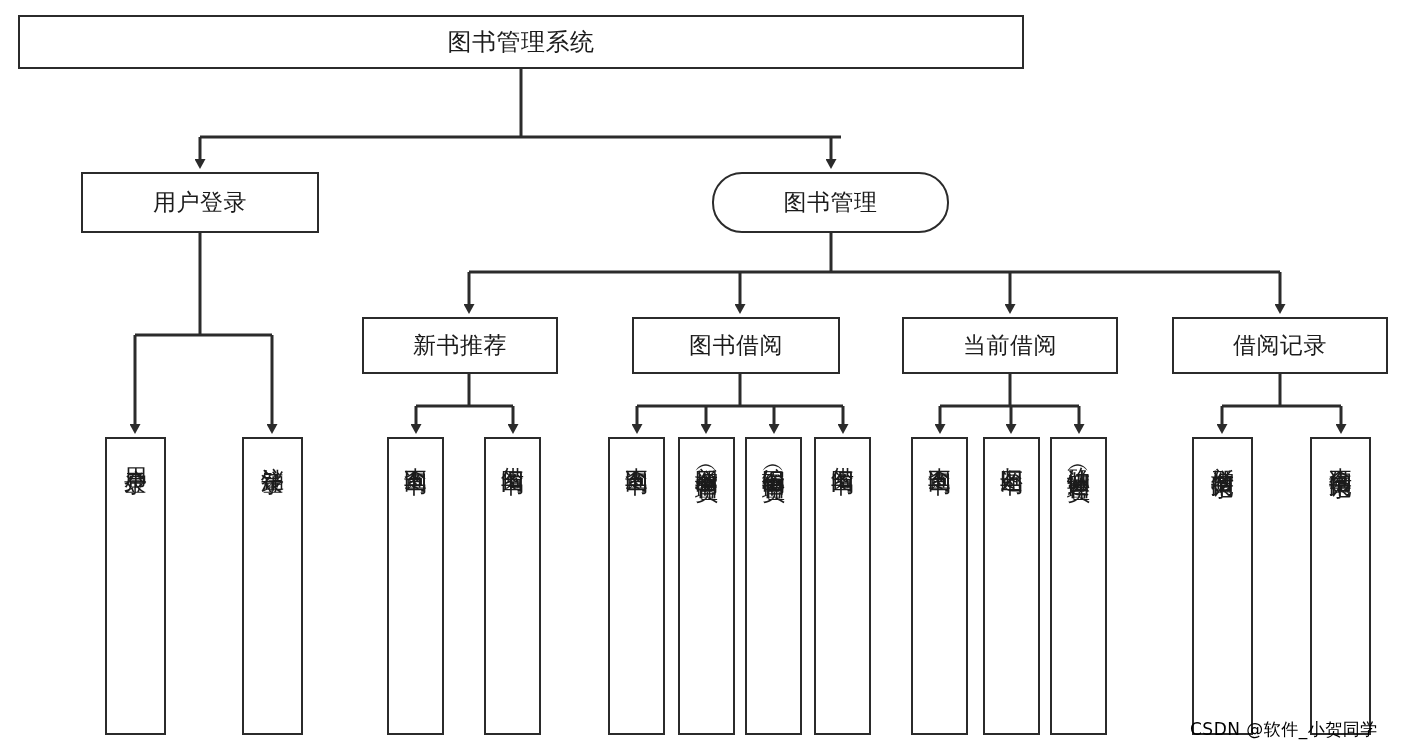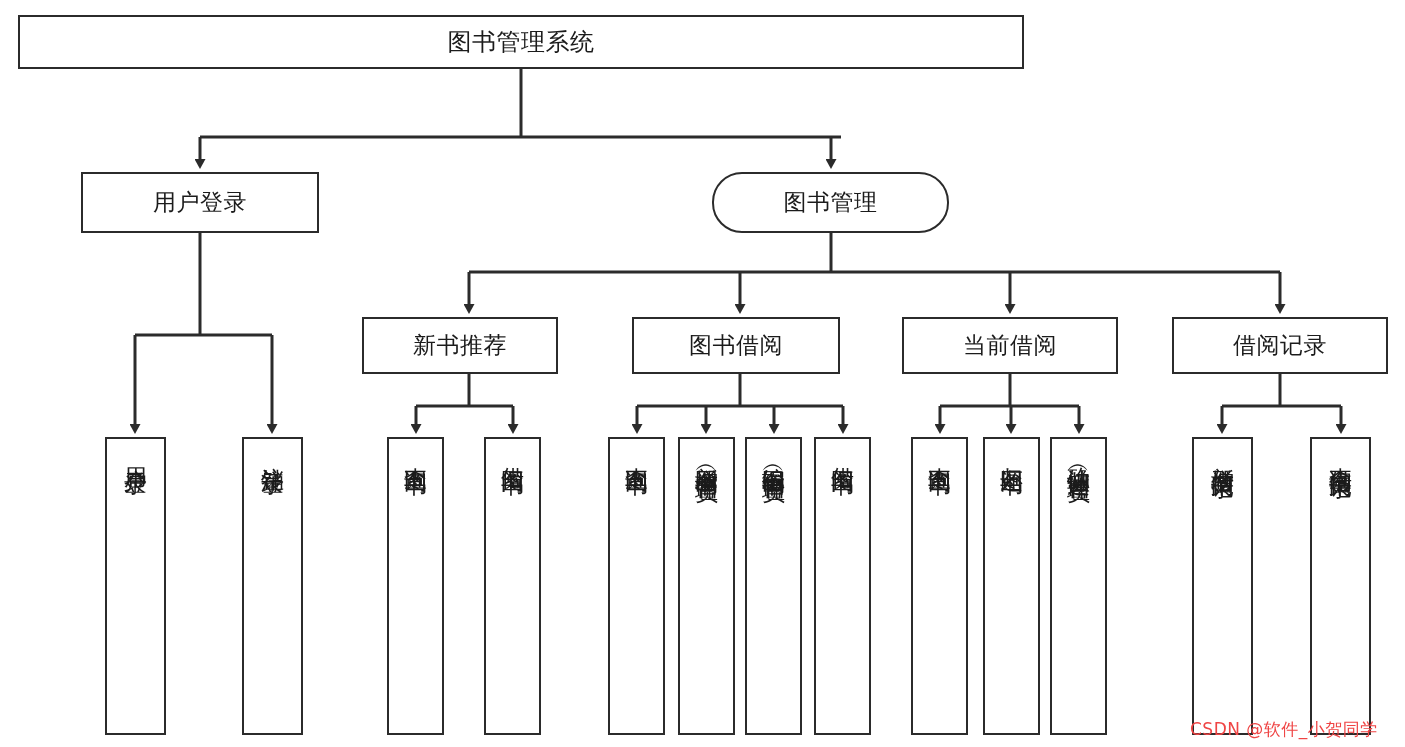--- a/index.html
+++ b/index.html
@@ -61,21 +61,21 @@
     writing-mode: vertical-rl;
     text-orientation: upright;
     font-size: 23px;
     line-height: 1.18;
     letter-spacing: 2px;
     white-space: nowrap;
   }
   .watermark {
     position: absolute;
     font-size: 17px;
-    color: #ef4444;
+    color: #000000;
     white-space: nowrap;
     z-index: 3;
     letter-spacing: 0.5px;
   }
 </style>
 </head>
 <body>
 
 <div id="canvas">
 

